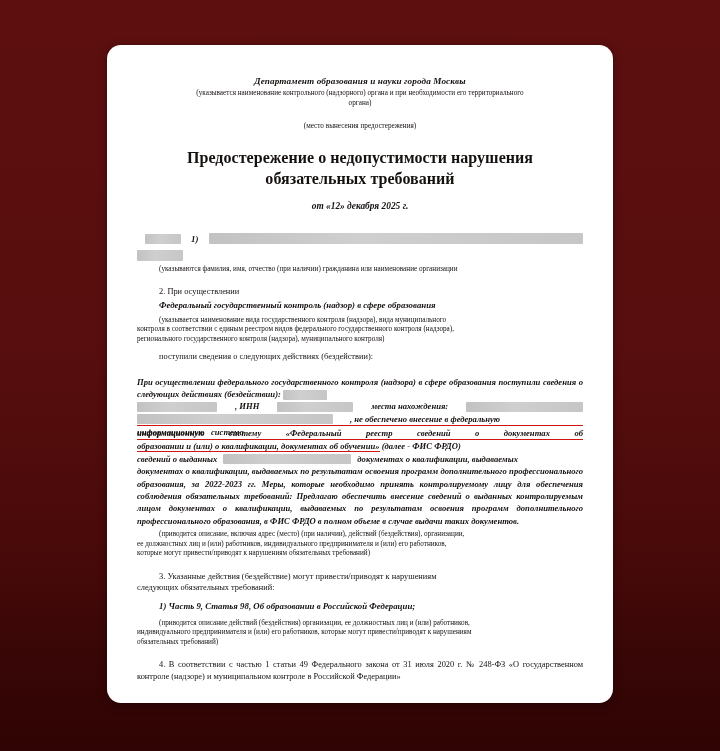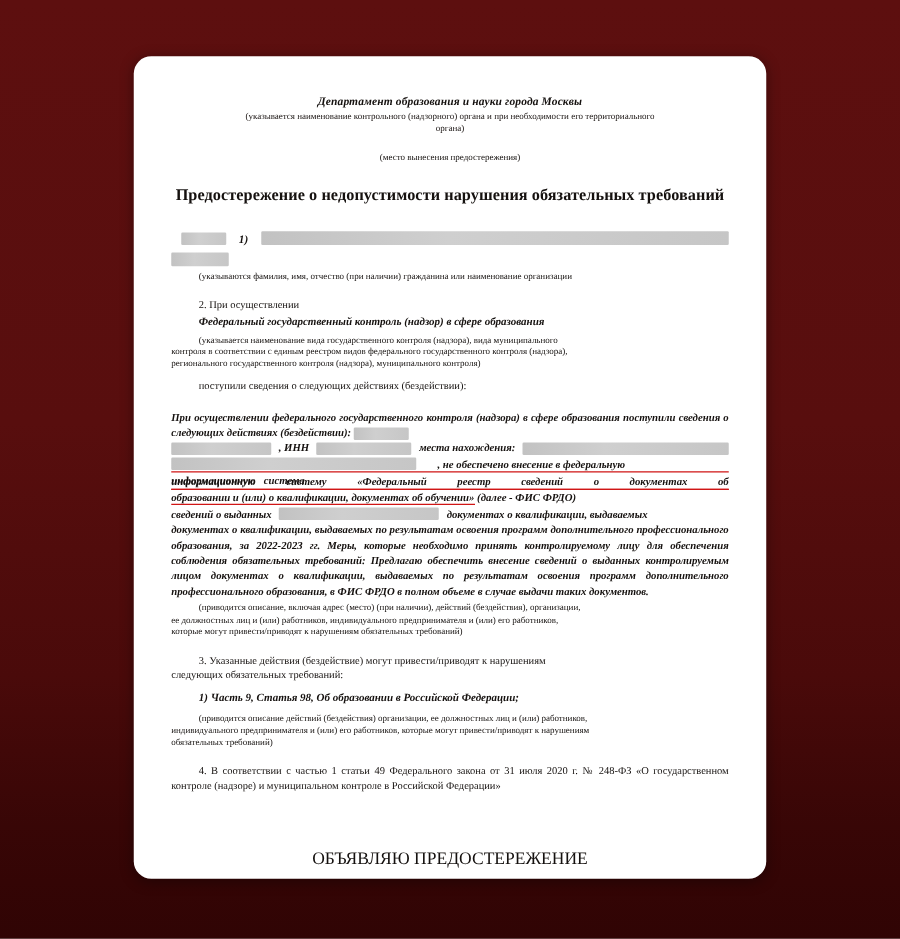--- a/index.html
+++ b/index.html
@@ -55,21 +55,21 @@
     margin: 0 6px;
   }
   .caption-place {
     text-align: center;
     font-size: 7.2px;
     margin-top: 14px;
   }
   .main-title {
     text-align: center;
     font-weight: bold;
-    font-size: 13px;
+    font-size: 16px;
     margin-top: 15px;
     letter-spacing: 0.05px;
   }
   .doc-date {
     text-align: center;
     font-weight: bold;
     font-style: italic;
     font-size: 9.4px;
     margin-top: 10px;
   }
@@ -139,20 +139,21 @@
     <div class="doc">
 
       <div class="org-title">Департамент образования и науки города Москвы</div>
       <div class="caption">(указывается наименование контрольного (надзорного) органа и при необходимости его территориального</div>
       <div class="caption">органа)</div>
 
       <div class="caption-place">(место вынесения предостережения)</div>
 
       <div class="main-title">Предостережение о недопустимости нарушения обязательных требований</div>
 
+      <div class="doc-date">от «12» декабря 2025 г.</div>
 
       <div class="gap-l"></div>
 
       <div>
         <div class="row" style="height:13px;">
           <span class="redact" style="width:36px;margin-left:8px;"></span>
           <span class="bi" style="font-size:9px;margin-left:10px;">1)</span>
           <span class="redact" style="flex:1;margin-left:10px;height:11px;"></span>
         </div>
         <div style="height:4px;"></div>
@@ -177,21 +178,21 @@
         <div class="gap-s"></div>
 
         <div class="p plain indent">поступили сведения о следующих действиях (бездействии):</div>
 
         <div class="body-it" style="margin-top:13px;">
           <span class="indent" style="display:inline;"></span>
           <span>При осуществлении федерального государственного контроля (надзора) в сфере образования поступили сведения о следующих действиях (бездействии):</span>
           <span class="redact" style="width:44px;"></span>
         </div>
 
-        <div class="body-it row" style="gap:0;">
+        <div class="body-it row" style="gap:12px;">
           <span class="redact" style="width:80px;"></span>
           <span style="margin:0 6px;">, ИНН</span>
           <span class="redact" style="width:76px;"></span>
           <span style="margin:0 6px;">места нахождения:</span>
           <span class="redact" style="flex:1;"></span>
         </div>
 
         <div class="body-it row redline-row" style="gap:13px;font-style:italic;">
           <span class="redact" style="width:196px;"></span>
           <span style="flex:1;text-align:justify;padding-left:4px;">, не обеспечено внесение в федеральную</span>

